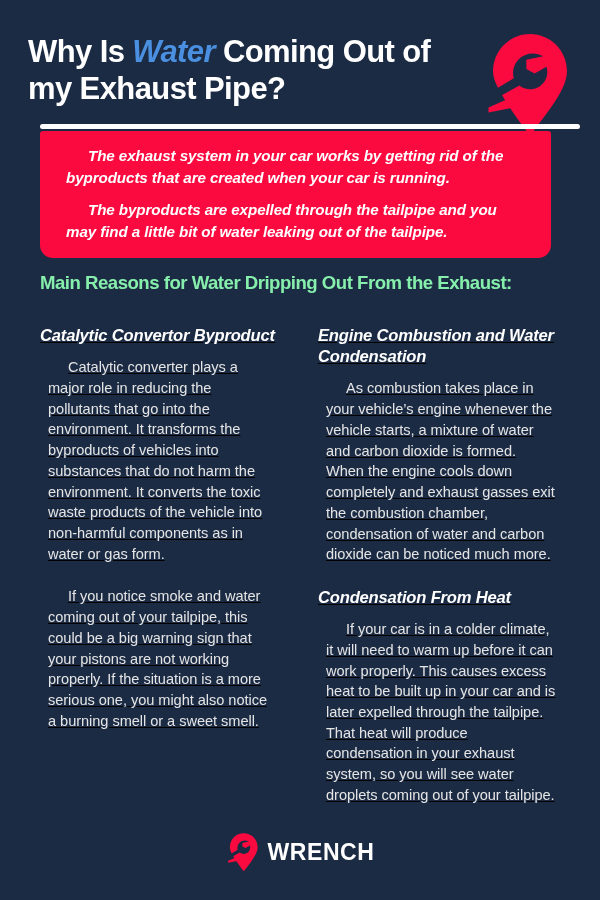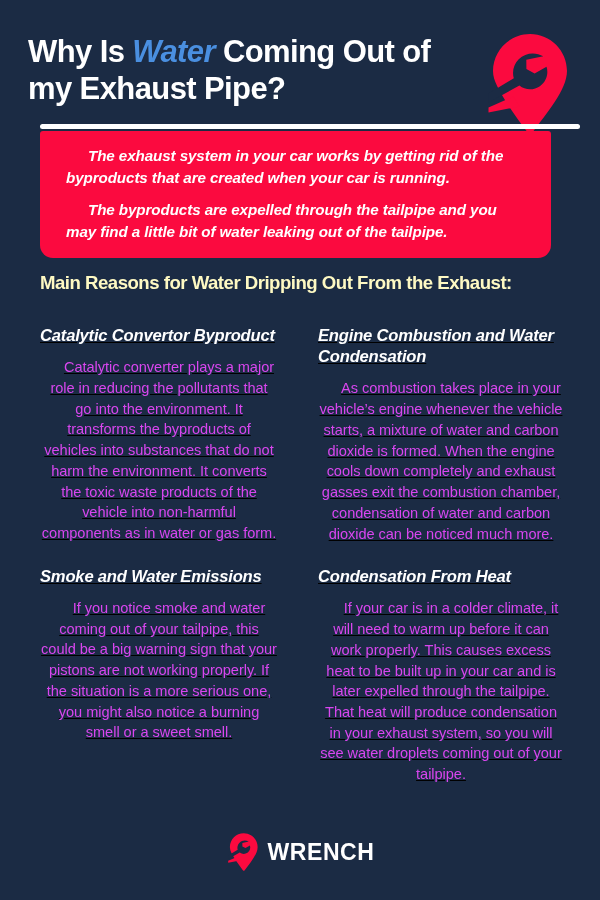--- a/index.html
+++ b/index.html
@@ -84,21 +84,21 @@
     letter-spacing: -0.1px;
   }
   .intro p + p { margin-top: 11px; }
 
   
   .main-heading {
     position: absolute;
     left: 40px;
     top: 272px;
     width: 540px;
-    color: #fef9c3;
+    color: #86efac;
     font-weight: bold;
     font-size: 18.6px;
     letter-spacing: -0.5px;
     margin: 0;
   }
 
   
   .columns {
     position: absolute;
     left: 0;
@@ -120,27 +120,26 @@
     color: #ffffff;
     font-weight: bold;
     font-style: italic;
     font-size: 16.6px;
     line-height: 1.28;
     margin: 0 0 11px 0;
     letter-spacing: -0.2px;
   }
   .card-title.center { text-align: left; }
   .card-body {
-    color: #d946ef;
+    color: #e5e5e5;
     font-size: 14.6px;
     line-height: 1.42;
-    margin: 1px;
+    margin: 8px;
     text-indent: 20px;
     letter-spacing: -0.05px;
-    text-align: center;
   }
   .card + .card { margin-top: 22px; }
   .card-right-gap { margin-top: 26px; }
 
   
   .footer {
     position: absolute;
     left: 0;
     bottom: 28px;
     width: 600px;
@@ -185,21 +184,20 @@
   <h2 class="main-heading">Main Reasons for Water Dripping Out From the Exhaust:</h2>
 
   <div class="columns">
 
     <div class="col col-left">
       <div class="card">
         <h3 class="card-title">Catalytic Convertor Byproduct</h3>
         <p class="card-body">Catalytic converter plays a major role in reducing the pollutants that go into the environment. It transforms the byproducts of vehicles into substances that do not harm the environment. It converts the toxic waste products of the vehicle into non-harmful components as in water or gas form.</p>
       </div>
       <div class="card">
-        <h3 class="card-title center">Smoke and Water Emissions</h3>
         <p class="card-body">If you notice smoke and water coming out of your tailpipe, this could be a big warning sign that your pistons are not working properly. If the situation is a more serious one, you might also notice a burning smell or a sweet smell.</p>
       </div>
     </div>
 
     <div class="col col-right">
       <div class="card">
         <h3 class="card-title center">Engine Combustion and Water Condensation</h3>
         <p class="card-body">As combustion takes place in your vehicle’s engine whenever the vehicle starts, a mixture of water and carbon dioxide is formed. When the engine cools down completely and exhaust gasses exit the combustion chamber, condensation of water and carbon dioxide can be noticed much more.</p>
       </div>
       <div class="card card-right-gap">

